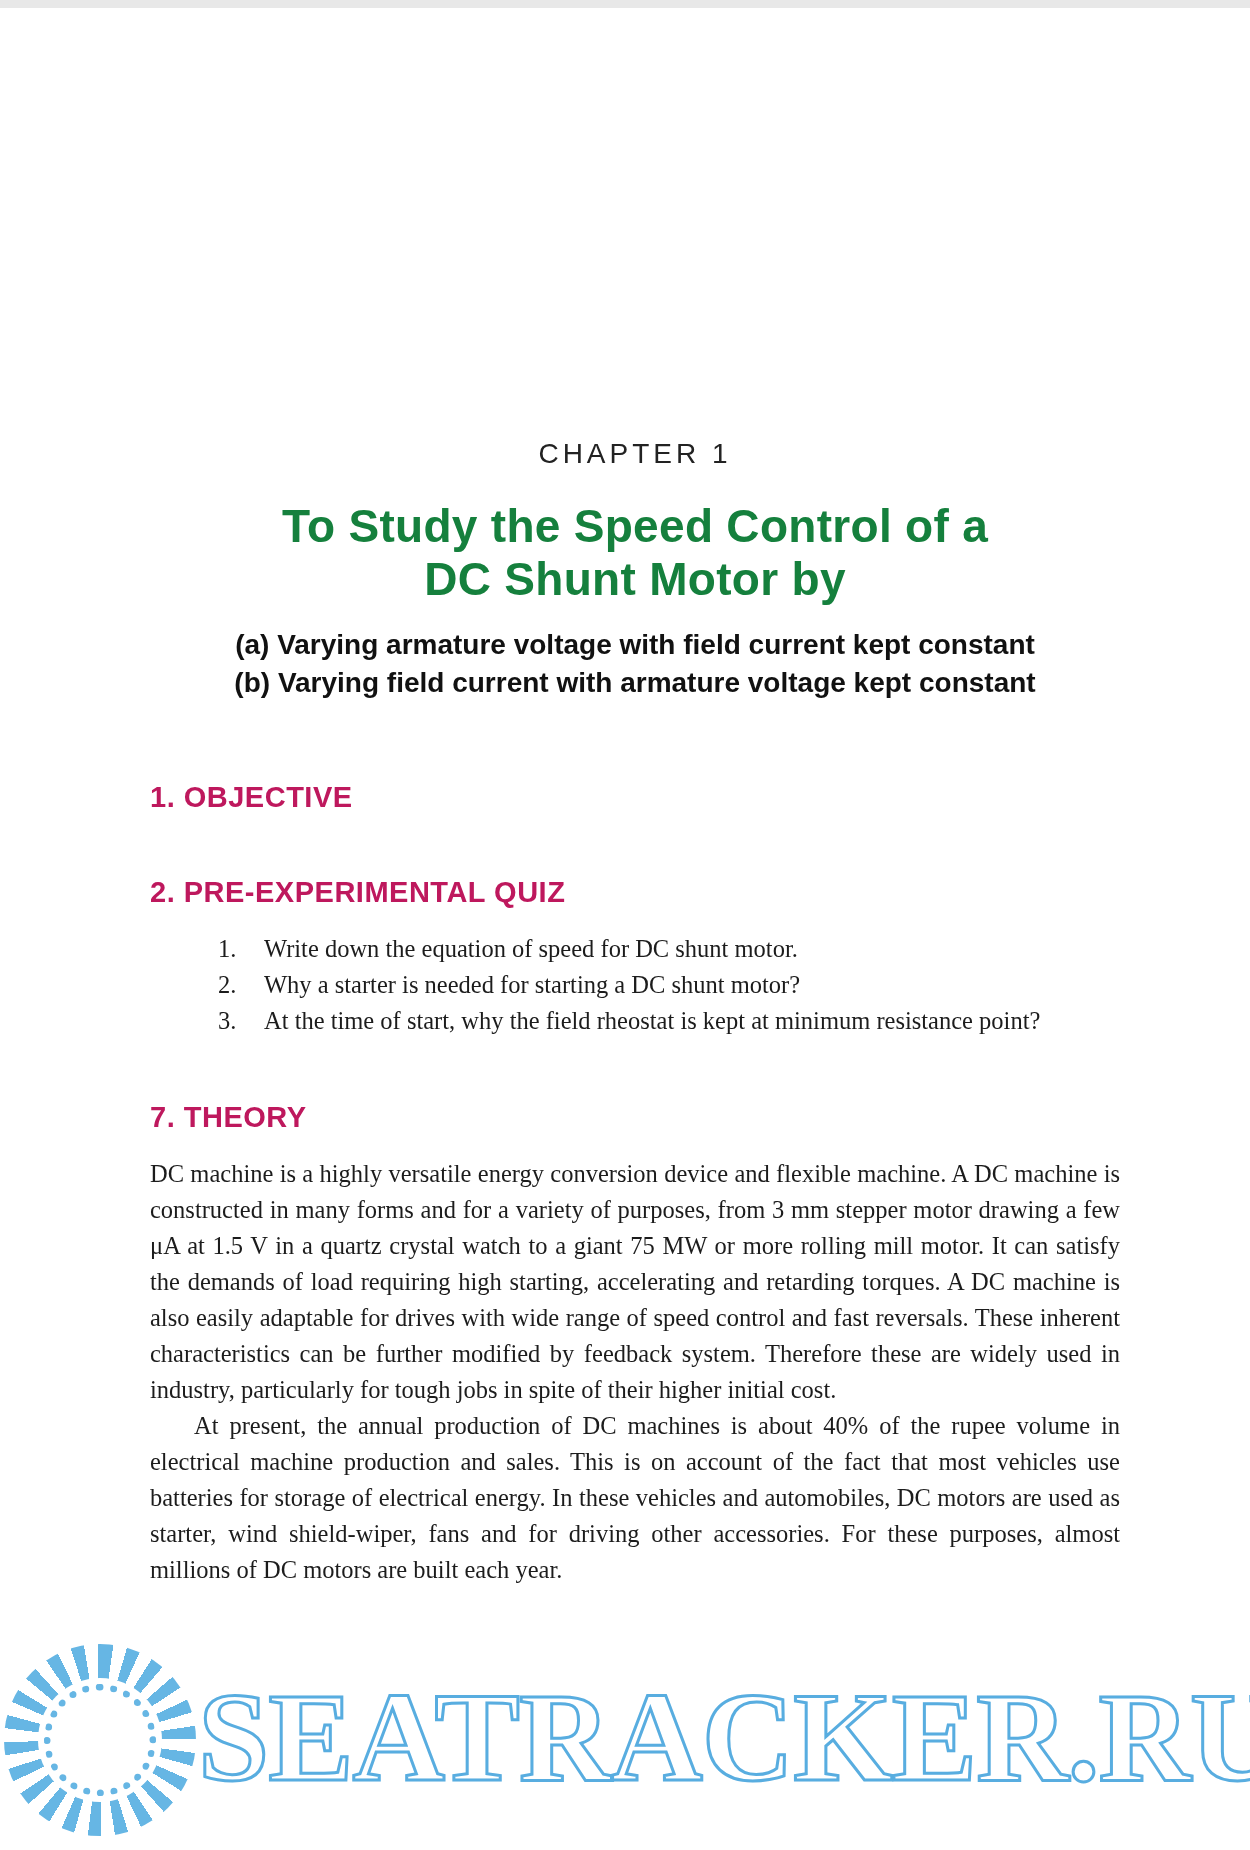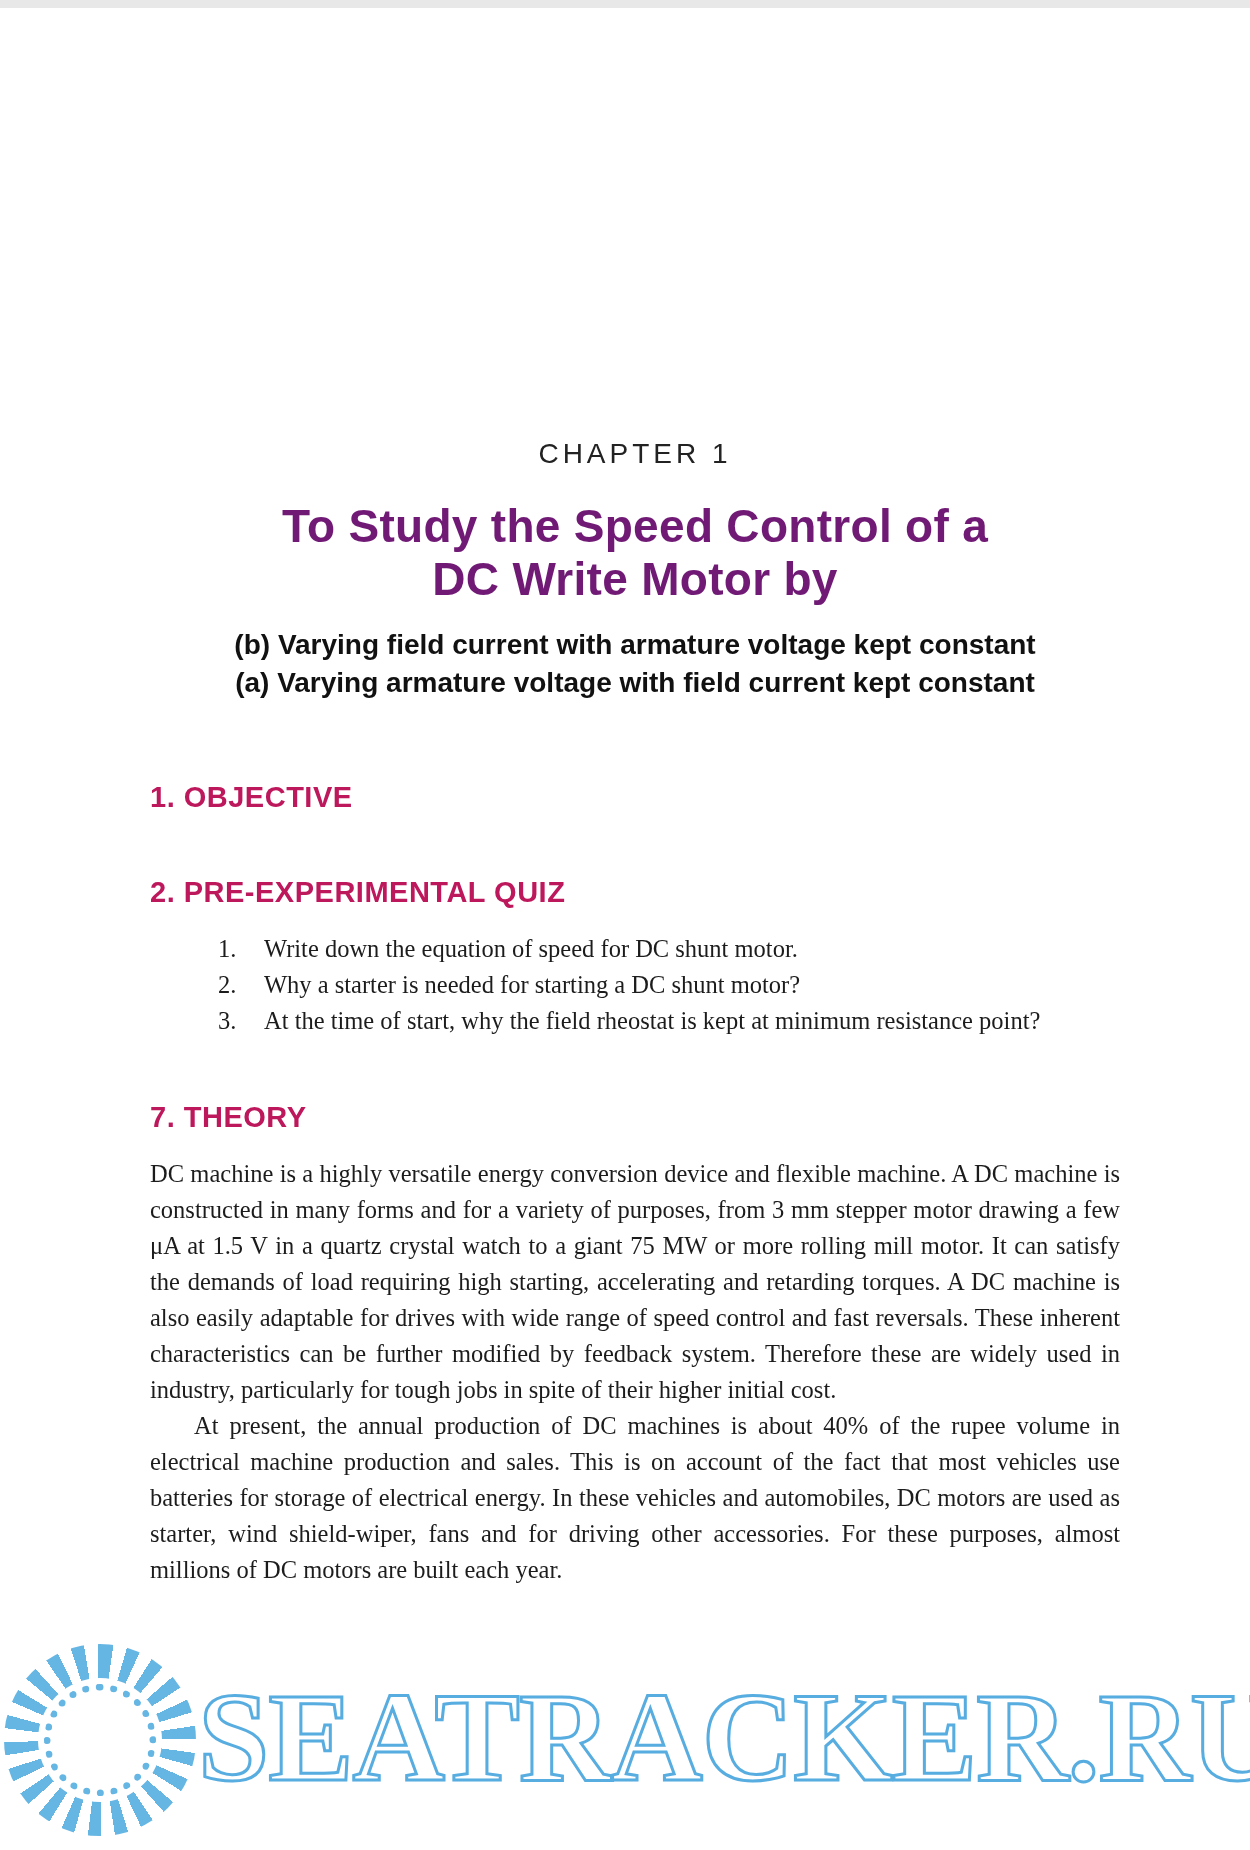--- a/index.html
+++ b/index.html
@@ -29,21 +29,21 @@
     color: #222;
   }
   .title {
     margin-top: 30px;
     text-align: center;
     font-family: "Liberation Sans", sans-serif;
     font-weight: 700;
     font-size: 46px;
     line-height: 1.15;
     letter-spacing: 0.3px;
-    color: #701a75;
+    color: #15803d;
   }
   .title span { display: block; }
   .subtitles {
     margin-top: 20px;
     text-align: center;
     font-family: "Liberation Sans", sans-serif;
     font-weight: 700;
     font-size: 28px;
     line-height: 1.35;
     color: #111;
@@ -138,26 +138,26 @@
 </head>
 <body>
 
 <div class="page">
   <div class="content">
 
     <div class="chapter-label">CHAPTER 1</div>
 
     <h1 class="title">
       <span>To Study the Speed Control of a</span>
-      <span>DC Write Motor by</span>
+      <span>DC Shunt Motor by</span>
     </h1>
 
     <div class="subtitles">
+      <span>(a) Varying armature voltage with field current kept constant</span>
       <span>(b) Varying field current with armature voltage kept constant</span>
-      <span>(a) Varying armature voltage with field current kept constant</span>
     </div>
 
     <h2 class="section-heading first">1. OBJECTIVE</h2>
 
 
     <h2 class="section-heading">2. PRE-EXPERIMENTAL QUIZ</h2>
 
     <div class="quiz-list">
       <div class="quiz-item">
         <span class="quiz-num">1.</span>

